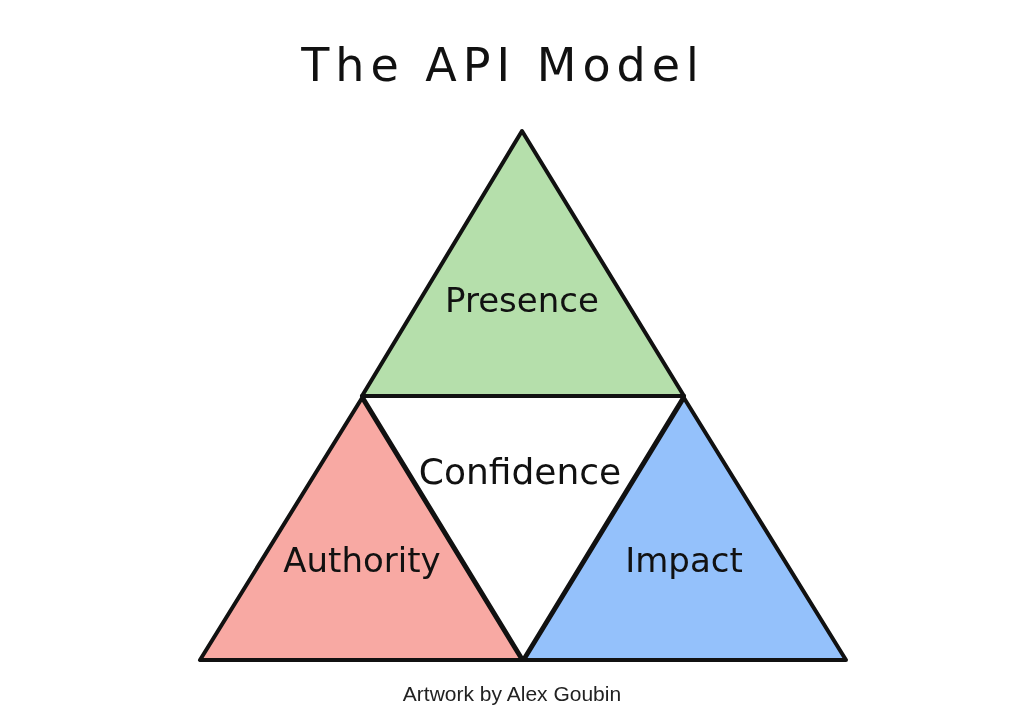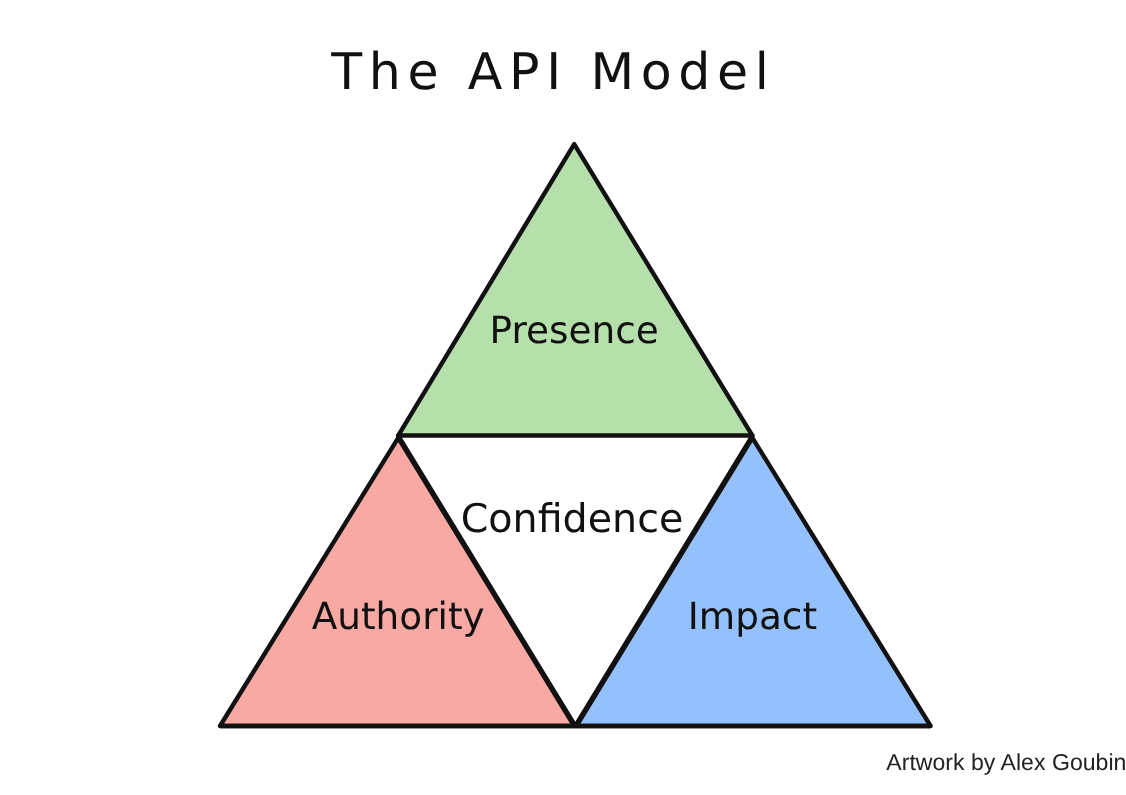--- a/index.html
+++ b/index.html
@@ -33,21 +33,21 @@
     }
     .label {
       font-family: "DejaVu Sans", sans-serif;
       fill: #111;
     }
     .credit {
       position: absolute;
       left: 0;
       top: 682px;
       width: 1024px;
-      text-align: right;
+      text-align: center;
       font-family: "Liberation Sans", sans-serif;
       font-size: 21px;
       color: #222;
     }
   </style>
 </head>
 <body>
 
 <div class="title">The API Model</div>
 

